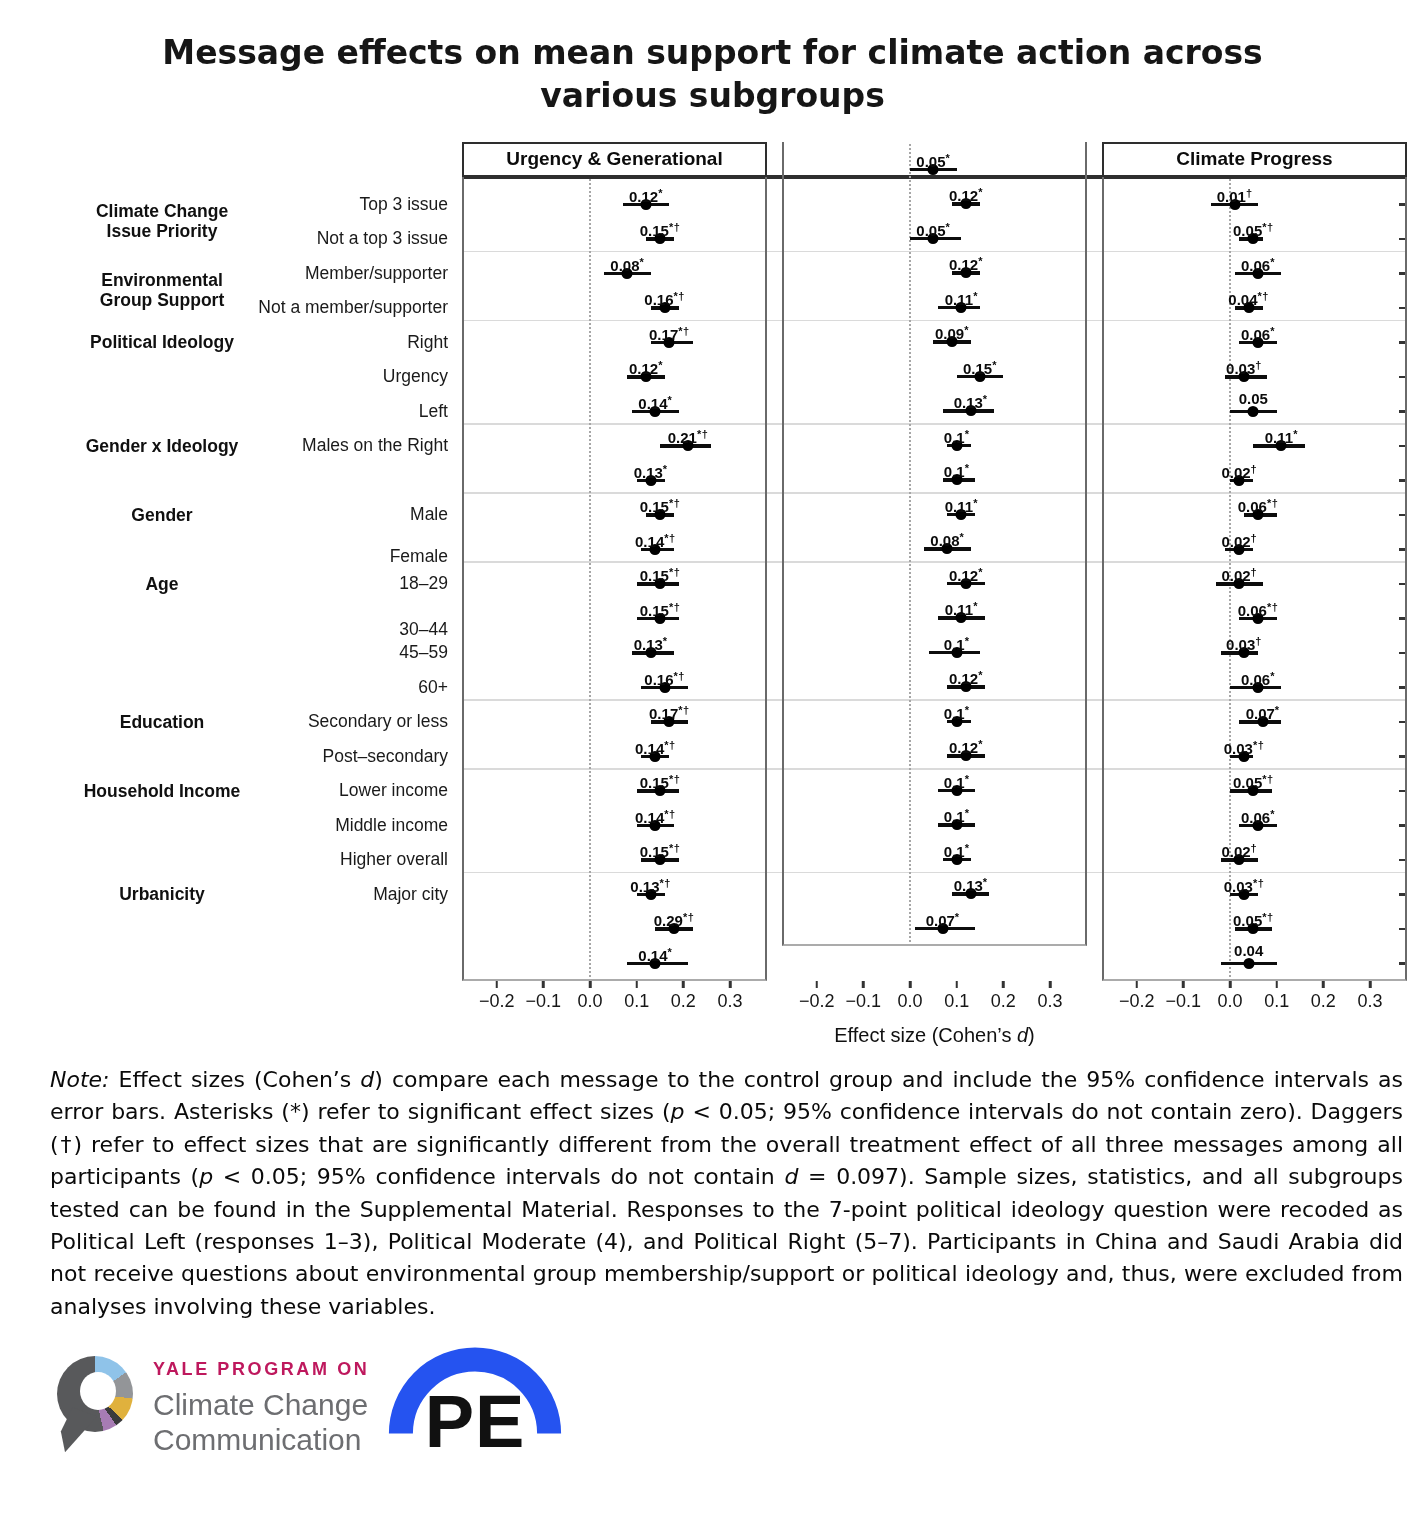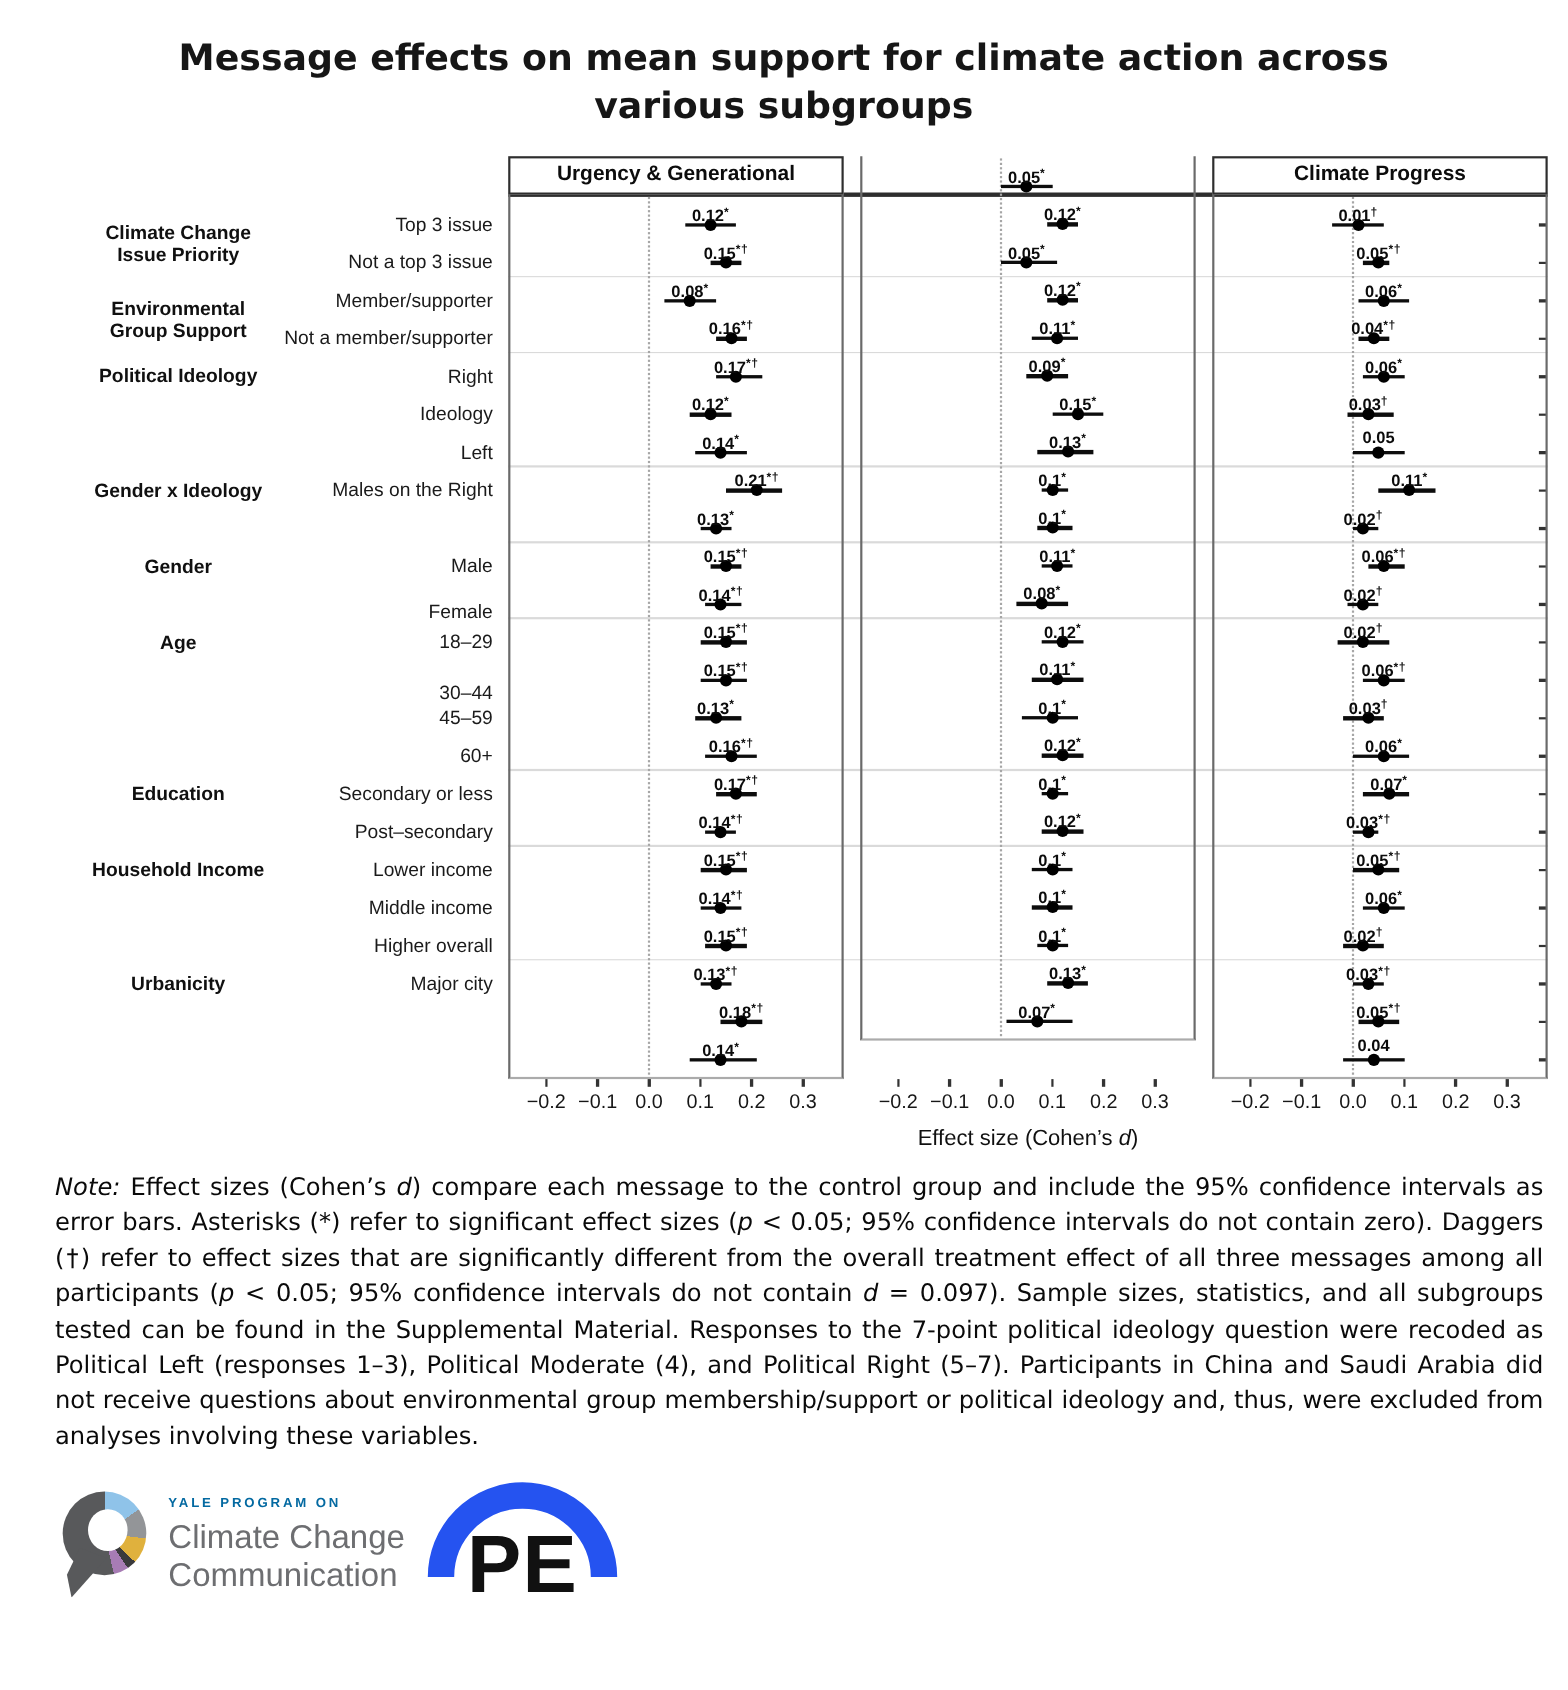--- a/index.html
+++ b/index.html
@@ -23,21 +23,21 @@
   .xtick-label{position:absolute;transform:translateX(-50%);font-size:18px;color:#161616;}
   .axis-title{position:absolute;transform:translateX(-50%);font-size:20px;color:#101010;white-space:nowrap;}
   .axis-title .it, .note .it{font-style:italic;}
   .note{font-family:"DejaVu Sans",sans-serif;font-size:22px;line-height:1.475;text-align:justify;margin:4px 22px 0 50px;color:#0a0a0a;}
   .logos{position:relative;height:175px;margin-top:10px;}
   .yring{position:absolute;left:57px;top:23px;width:76px;height:76px;border-radius:50%;
     background:conic-gradient(from 0deg,#8fc3e9 0deg 55deg,#939598 55deg 97deg,#e0b13d 97deg 133deg,#3a3a3c 133deg 146deg,#a77cb4 146deg 167deg,#58595b 167deg 360deg);}
   .yhole{position:absolute;left:23px;top:16px;right:17px;bottom:22px;background:#fff;border-radius:50%;}
   .ytail{position:absolute;left:3px;top:50px;width:42px;height:46px;background:#58595b;clip-path:polygon(12% 100%,88% 22%,30% 2%,2% 55%);}
   .ytext{position:absolute;left:153px;top:26px;}
-  .ysmall{font-size:12px;font-weight:bold;letter-spacing:2.6px;color:#0369a1;margin-bottom:7px;}
+  .ysmall{font-size:18px;font-weight:bold;letter-spacing:2.6px;color:#be185d;margin-bottom:7px;}
   .ybig{font-size:30px;line-height:1.17;color:#6d6e71;}
   .pe{position:absolute;left:380px;top:0;}
 </style>
 </head>
 <body>
 
 <div class="page">
   <div class="title" id="title">
       <div>Message effects on mean support for climate action across</div>
       <div>various subgroups</div>
@@ -95,21 +95,21 @@
       <div class="row-tick" style="top: 130.25px;"></div>
       <div class="row-label" style="top: 148.75px;">
         <span>Not a member/supporter</span>
       </div>
       <div class="row-tick" style="top: 164.75px;"></div>
       <div class="row-label" style="top: 183.25px;">
         <span>Right</span>
       </div>
       <div class="row-tick" style="top: 199.25px;"></div>
       <div class="row-label" style="top: 217.75px;">
-        <span>Ideology</span>
+        <span>Urgency</span>
       </div>
       <div class="row-tick" style="top: 233.75px;"></div>
       <div class="row-label" style="top: 252.25px;">
         <span>Left</span>
       </div>
       <div class="row-tick" style="top: 268.25px;"></div>
       <div class="row-label" style="top: 286.75px;">
         <span>Males on the Right</span>
       </div>
       <div class="row-tick" style="top: 302.75px;"></div>
@@ -226,21 +226,21 @@
           <div class="dot" style="left: 191.333px; top: 643px;"></div>
           <div class="val" style="left: 191.333px; top: 628px;"><span>0.14</span><sup>*†</sup></div>
           <div class="ebar" style="left: 177.333px; width: 37.3333px; top: 681.25px;"></div>
           <div class="dot" style="left: 196px; top: 677.5px;"></div>
           <div class="val" style="left: 196px; top: 662.5px;"><span>0.15</span><sup>*†</sup></div>
           <div class="ebar" style="left: 172.667px; width: 28px; top: 715.75px;"></div>
           <div class="dot" style="left: 186.667px; top: 712px;"></div>
           <div class="val" style="left: 186.667px; top: 697px;"><span>0.13</span><sup>*†</sup></div>
           <div class="ebar" style="left: 191.333px; width: 37.3333px; top: 750.25px;"></div>
           <div class="dot" style="left: 210px; top: 746.5px;"></div>
-          <div class="val" style="left: 210px; top: 731.5px;"><span>0.18</span><sup>*†</sup></div>
+          <div class="val" style="left: 210px; top: 731.5px;"><span>0.29</span><sup>*†</sup></div>
           <div class="ebar" style="left: 163.333px; width: 60.6667px; top: 784.75px;"></div>
           <div class="dot" style="left: 191.333px; top: 781px;"></div>
           <div class="val" style="left: 191.333px; top: 766px;"><span>0.14</span><sup>*</sup></div>
         </div>
       </div>
       <div class="xtick" style="left: 434.667px; top: 839px;"></div>
       <div class="xtick-label" style="left: 434.667px; top: 849px;">−0.2</div>
       <div class="xtick" style="left: 481.333px; top: 839px;"></div>
       <div class="xtick-label" style="left: 481.333px; top: 849px;">−0.1</div>
       <div class="xtick" style="left: 528px; top: 839px;"></div>

